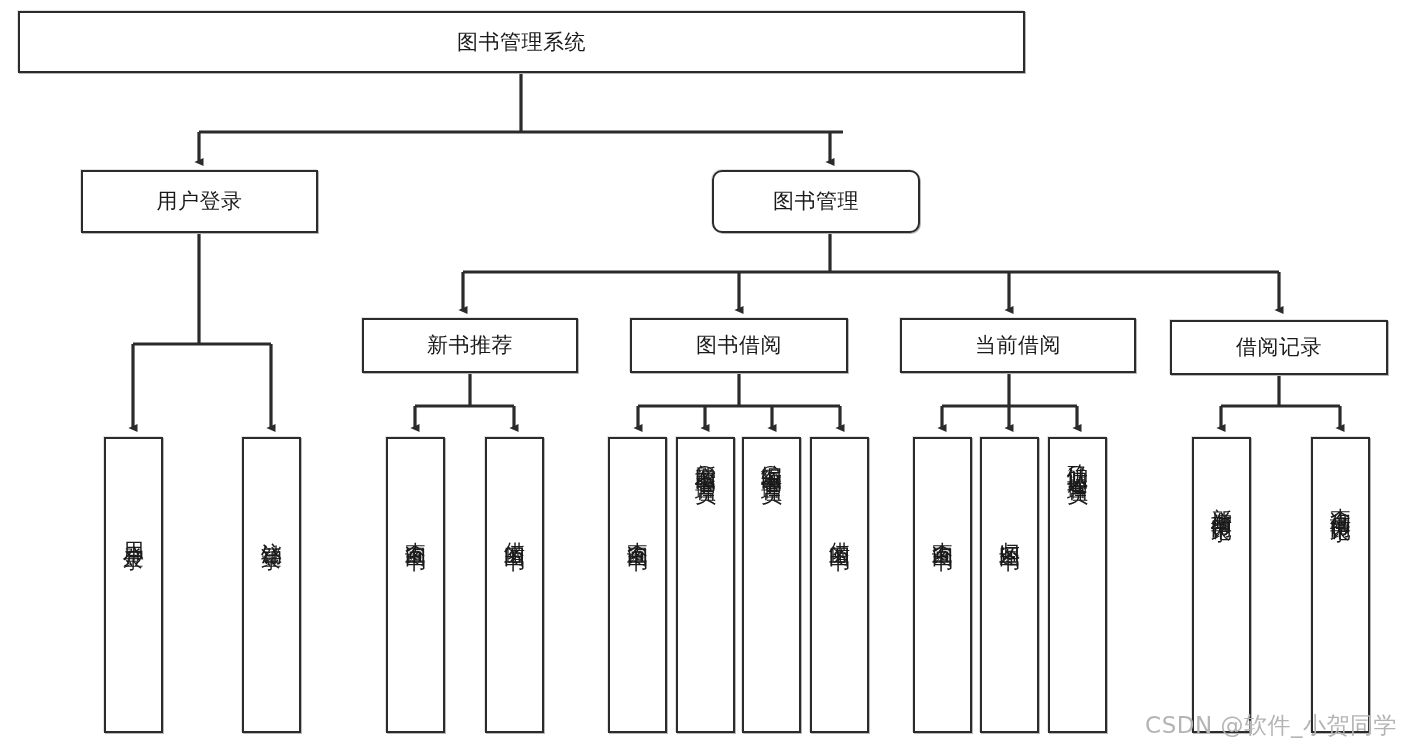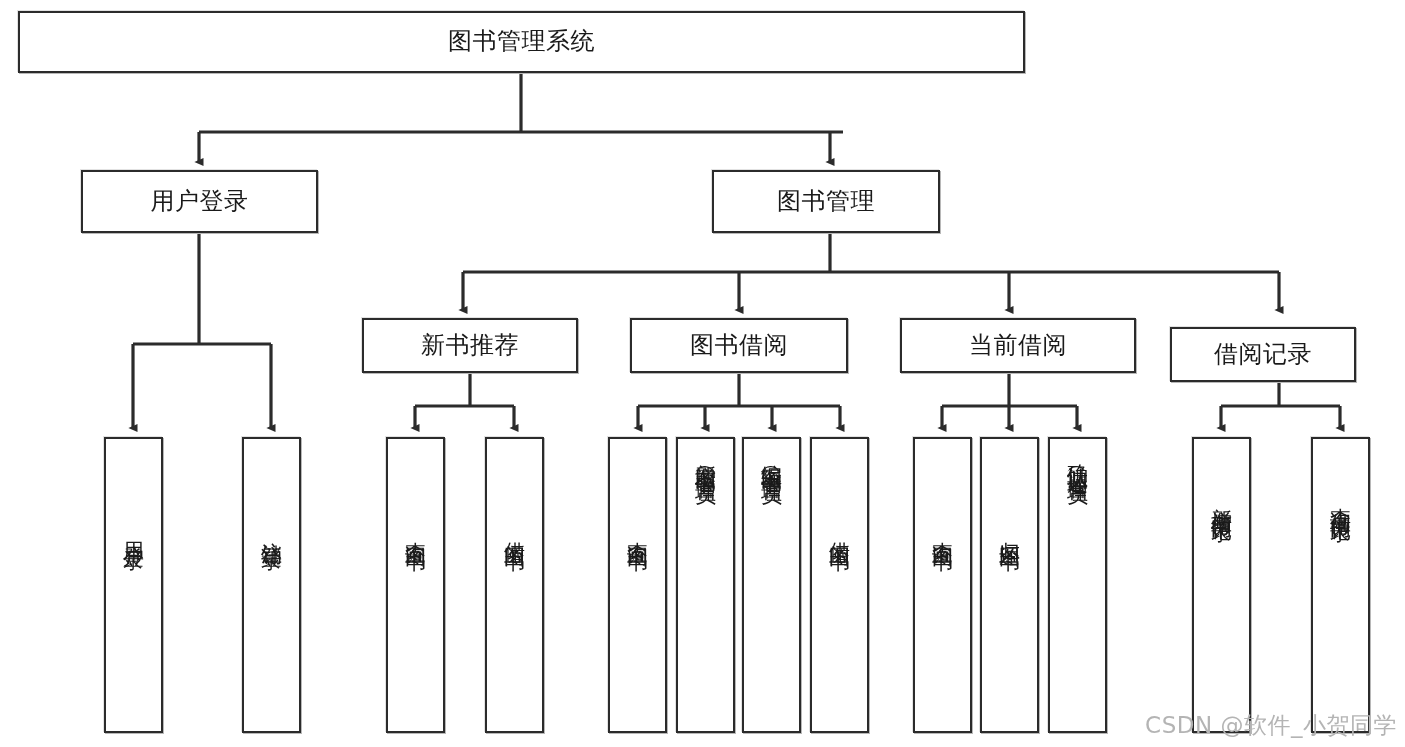--- a/index.html
+++ b/index.html
@@ -35,21 +35,21 @@
     align-items: center;
     justify-content: center;
     color: #1a1a1a;
   }
   .node .lbl {
     text-align: center;
     line-height: 1.15;
     letter-spacing: 0.5px;
   }
   .node.horiz .lbl {
-    font-size: 24px;
+    font-size: 21px;
   }
   .node.vert {
     align-items: flex-start;
     padding-top: 8px;
   }
   .node.vert .lbl {
     writing-mode: vertical-rl;
     text-orientation: upright;
     font-size: 21px;
     line-height: 1.05;
@@ -128,37 +128,37 @@
   </svg>
 
   <div class="node horiz" style="left:18px; top:11px; width:1007px; height:62px;">
     <span class="lbl">图书管理系统</span>
   </div>
 
   <div class="node horiz" style="left:81px; top:170px; width:237px; height:63px;">
     <span class="lbl">用户登录</span>
   </div>
 
-  <div class="node horiz" style="left:712px; top:170px; width:228px; height:63px;">
+  <div class="node horiz" style="left:712px; top:170px; width:208px; height:63px;border-radius:10px;">
     <span class="lbl">图书管理</span>
   </div>
 
   <div class="node horiz" style="left:362px; top:318px; width:216px; height:55px;justify-content:center;">
     <span class="lbl">新书推荐</span>
   </div>
 
   <div class="node horiz" style="left:630px; top:318px; width:218px; height:55px;">
     <span class="lbl">图书借阅</span>
   </div>
 
   <div class="node horiz" style="left:900px; top:318px; width:236px; height:55px;">
     <span class="lbl">当前借阅</span>
   </div>
 
-  <div class="node horiz" style="left:1170px; top:327px; width:186px; height:55px;">
+  <div class="node horiz" style="left:1170px; top:320px; width:218px; height:55px;">
     <span class="lbl">借阅记录</span>
   </div>
 
   <div class="node vert mid3" style="left:104px; top:437px; width:59px; height:296px;">
     <span class="lbl">用户登录</span>
   </div>
 
   <div class="node vert mid3" style="left:242px; top:437px; width:59px; height:296px;">
     <span class="lbl">注销登录</span>
   </div>

